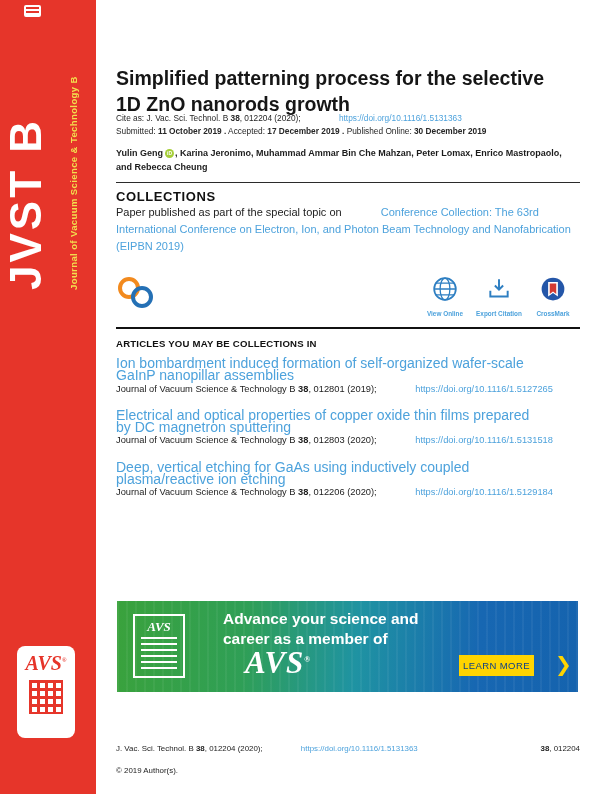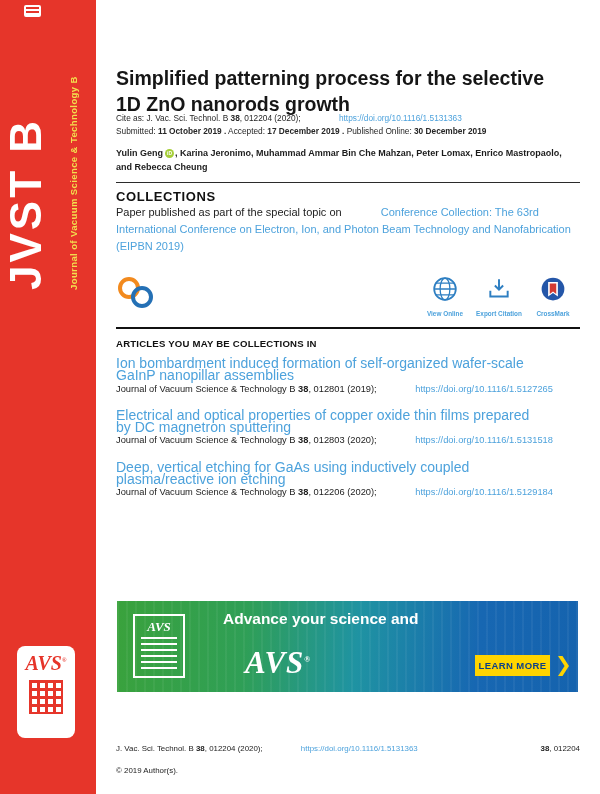--- a/index.html
+++ b/index.html
@@ -64,21 +64,21 @@
   .ad-logo { position:absolute; left:16px; top:13px; width:52px; height:64px; border:2px solid #fff;
              display:flex; flex-direction:column; align-items:center; padding-top:4px; }
   .ad-logo-word { color:#fff; font-size:13px; font-weight:700; font-style:italic; line-height:1;
                   font-family:"Liberation Serif","DejaVu Serif",serif; }
   .ad-logo-lines { margin-top:4px; width:36px; height:32px; background:repeating-linear-gradient(to bottom,#fff 0 2px,rgba(0,0,0,0) 2px 6px); }
   .ad-copy { position:absolute; left:106px; top:8px; color:#fff; font-size:15.5px; line-height:20px; font-weight:700; }
   .ad-brand { position:absolute; left:128px; top:46px; color:#fff; font-size:31px; font-weight:700; font-style:italic;
               letter-spacing:1px; font-family:"Liberation Serif","DejaVu Serif",serif; line-height:1; }
   .ad-brand .reg { font-size:8px; vertical-align:super; font-style:normal; }
   .ad-cta { position:absolute; left:342px; top:54px; width:75px; height:21px; background:#ffd400; color:#0e3f86;
-            font-size:9.5px; font-weight:700; letter-spacing:.4px; display:flex; align-items:center; justify-content:center; cursor:pointer;margin-left:16px; }
+            font-size:9.5px; font-weight:400; letter-spacing:.4px; display:flex; align-items:center; justify-content:center; cursor:pointer; }
   .ad-chevron { position:absolute; left:438px; top:51px; color:#ffd400; font-size:20px; font-weight:700; cursor:pointer; }
 
   
   .footer-cite { position:absolute; top:744px; left:0; width:464px; font-size:7.9px; color:#222; }
   .footer-cite b { font-weight:700; }
   .footer-right { position:absolute; right:0; top:0; }
   .copyright { position:absolute; top:766px; left:0; font-size:7.9px; color:#222; }
 </style>
 </head>
 <body>
@@ -170,20 +170,21 @@
     </div>
 
     <div class="ad">
       <div class="ad-stripes"></div>
       <div class="ad-logo">
         <div class="ad-logo-word">AVS</div>
         <div class="ad-logo-lines"></div>
       </div>
       <div class="ad-copy">
         <div>Advance your science and</div>
+        <div>career as a member of</div>
       </div>
       <div class="ad-brand"><span>AVS</span><span class="reg">®</span></div>
       <div class="ad-cta">LEARN MORE</div>
       <div class="ad-chevron">❯</div>
     </div>
 
     <p class="footer-cite"><span>J. Vac. Sci. Technol. B </span><b>38</b><span>, 012204 (2020); </span><a class="link">https://doi.org/10.1116/1.5131363</a><span class="footer-right"><b>38</b><span>, 012204</span></span></p>
 
     <p class="copyright">© 2019 Author(s).</p>
 

